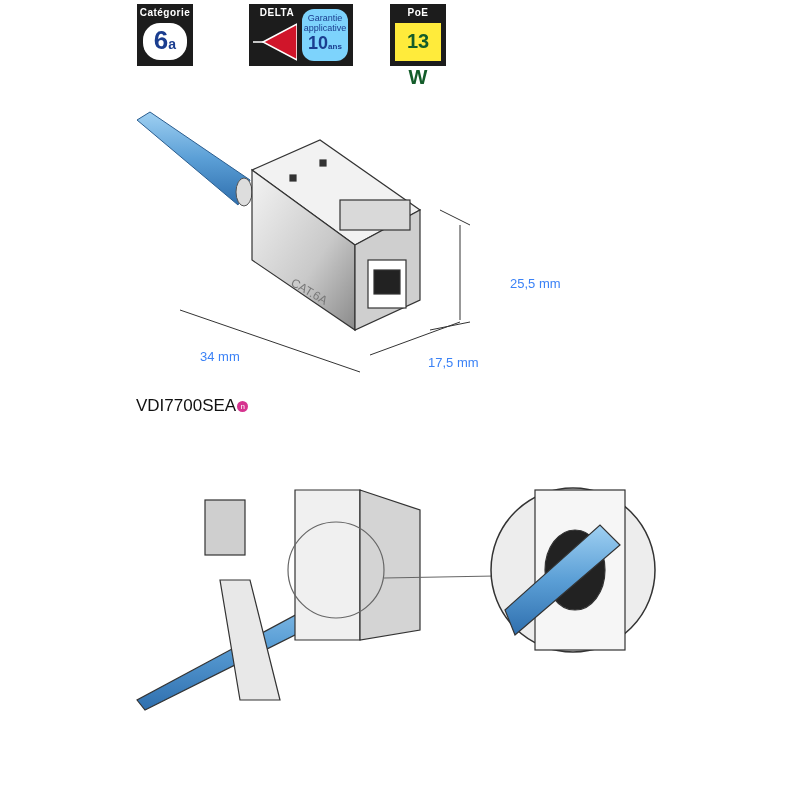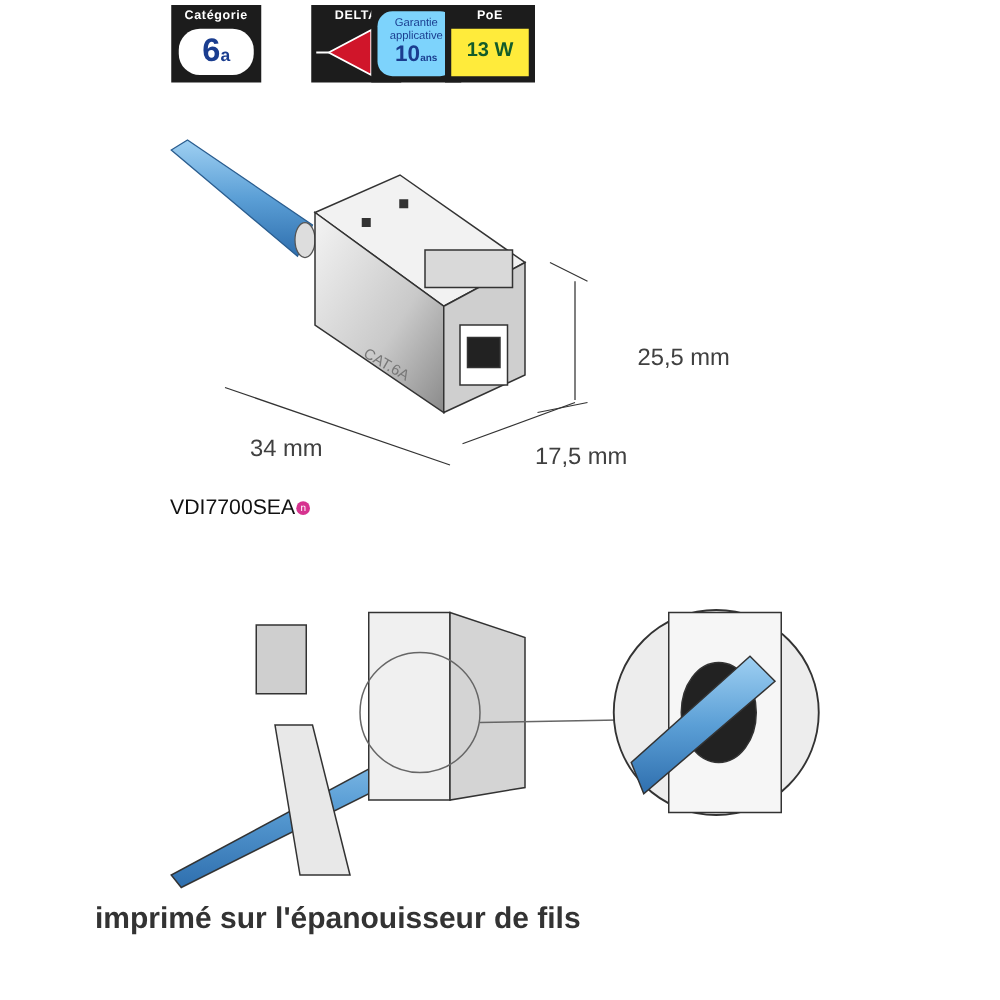--- a/index.html
+++ b/index.html
@@ -1,27 +1,27 @@
 <!DOCTYPE html>
 <html><head>
 <meta charset="utf-8">
 <style>
   html,body{margin:0;padding:0;background:#fff;}
   body{width:800px;height:800px;position:relative;overflow:hidden;font-family:"Liberation Sans",sans-serif;}
-  .badge{position:absolute;top:4px;width:72px;height:62px;background:#1c1c1c;box-sizing:border-box;}
-  .b1{left:137px;} .b2{left:214px;margin-left:35px;} .b3{left:297px;} .b4{left:356px;padding-left:20px;}
+  .badge{position:absolute;top:4px;width:56px;height:62px;background:#1c1c1c;box-sizing:border-box;}
+  .b1{left:137px;} .b2{left:214px;margin-left:35px;} .b3{left:297px;} .b4{left:390px;padding-left:20px;}
   .badge .head{position:absolute;top:3px;left:0;right:0;text-align:center;color:#fff;font-weight:bold;font-size:10px;letter-spacing:0.5px;}
   .badge .white{position:absolute;left:6px;right:6px;top:19px;bottom:6px;background:#fff;text-align:center;border-radius:17px;}
   .badge .white .big{font-weight:bold;font-size:26px;color:#1a3d8f;line-height:34px;}
   .badge .white .big small{font-size:14px;}
-  .badge .yellow{position:absolute;left:5px;right:5px;top:19px;bottom:5px;background:#ffeb3b;text-align:center;font-weight:bold;font-size:16px;color:#135c2a;line-height:36px;}
+  .badge .yellow{position:absolute;left:5px;right:5px;top:19px;bottom:5px;background:#ffeb3b;text-align:center;font-weight:bold;font-size:20px;color:#135c2a;line-height:36px;}
   .badge .oval{position:absolute;left:5px;right:5px;top:5px;bottom:5px;background:#7dd3fc;border-radius:12px;text-align:center;color:#1a3d8f;font-size:9px;line-height:10px;padding-top:4px;box-sizing:border-box;}
   .badge .oval .yrs{font-weight:bold;font-size:18px;line-height:20px;}
   .badge .oval .yrs small{font-size:8px;margin-top:44px;}
-  .label{position:absolute;font-size:19px;color:#404040;}
+  .label{position:absolute;font-size:13px;color:#3b82f6;}
   .code{position:absolute;left:136px;top:396px;font-weight:normal;font-size:17px;color:#111;}
   .code .dot{display:inline-block;width:11px;height:11px;border-radius:50%;background:#d6338f;color:#fff;font-size:8px;line-height:11px;text-align:center;vertical-align:middle;margin-left:1px;}
   .caption{position:absolute;left:76px;top:720px;font-weight:bold;font-size:24px;line-height:29px;color:#333;}
   svg{position:absolute;left:0;top:0;}
 </style>
 </head>
 <body>
 
 <div class="badge b1">
   <div class="head">Catégorie</div>
@@ -100,14 +100,13 @@
   </g>
 </svg>
 
 <div class="label" style="left:510px;top:276px;">25,5 mm</div>
 <div class="label" style="left:200px;top:349px;">34 mm</div>
 <div class="label" style="left:428px;top:355px;">17,5 mm</div>
 
 <div class="code"><span>VDI7700SEA</span><span class="dot">n</span></div>
 
 <div class="caption">
-  <div>imprimé sur l'épanouisseur de fils</div>
 </div>
 
 </body></html>

